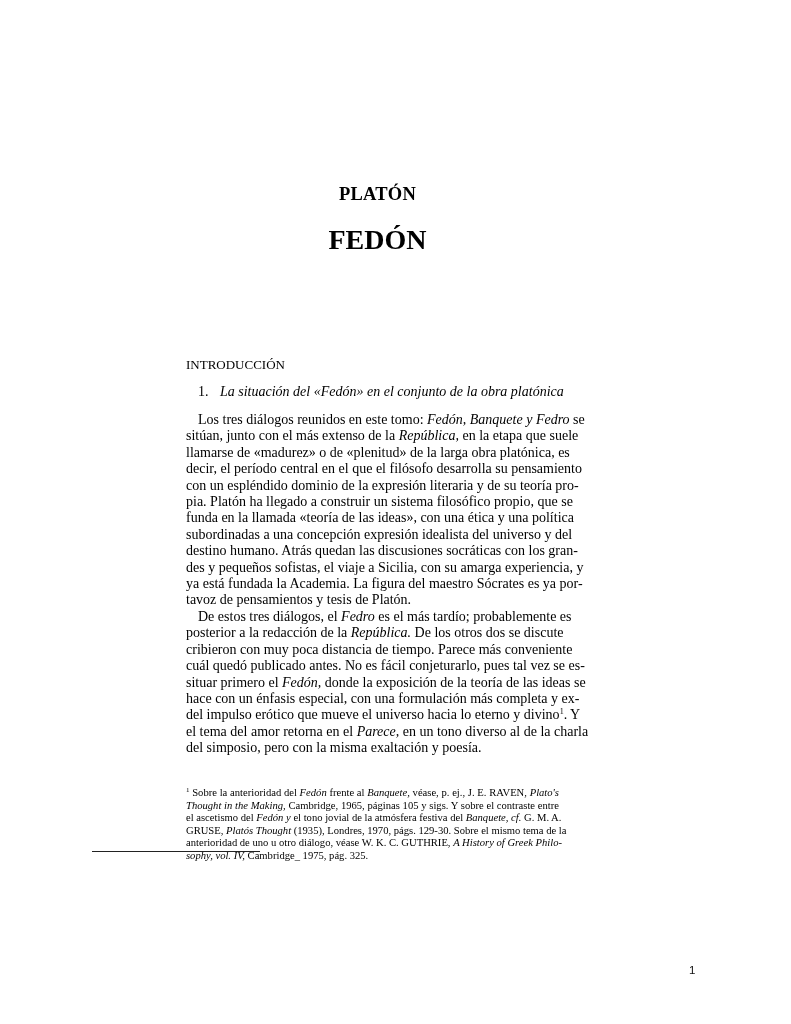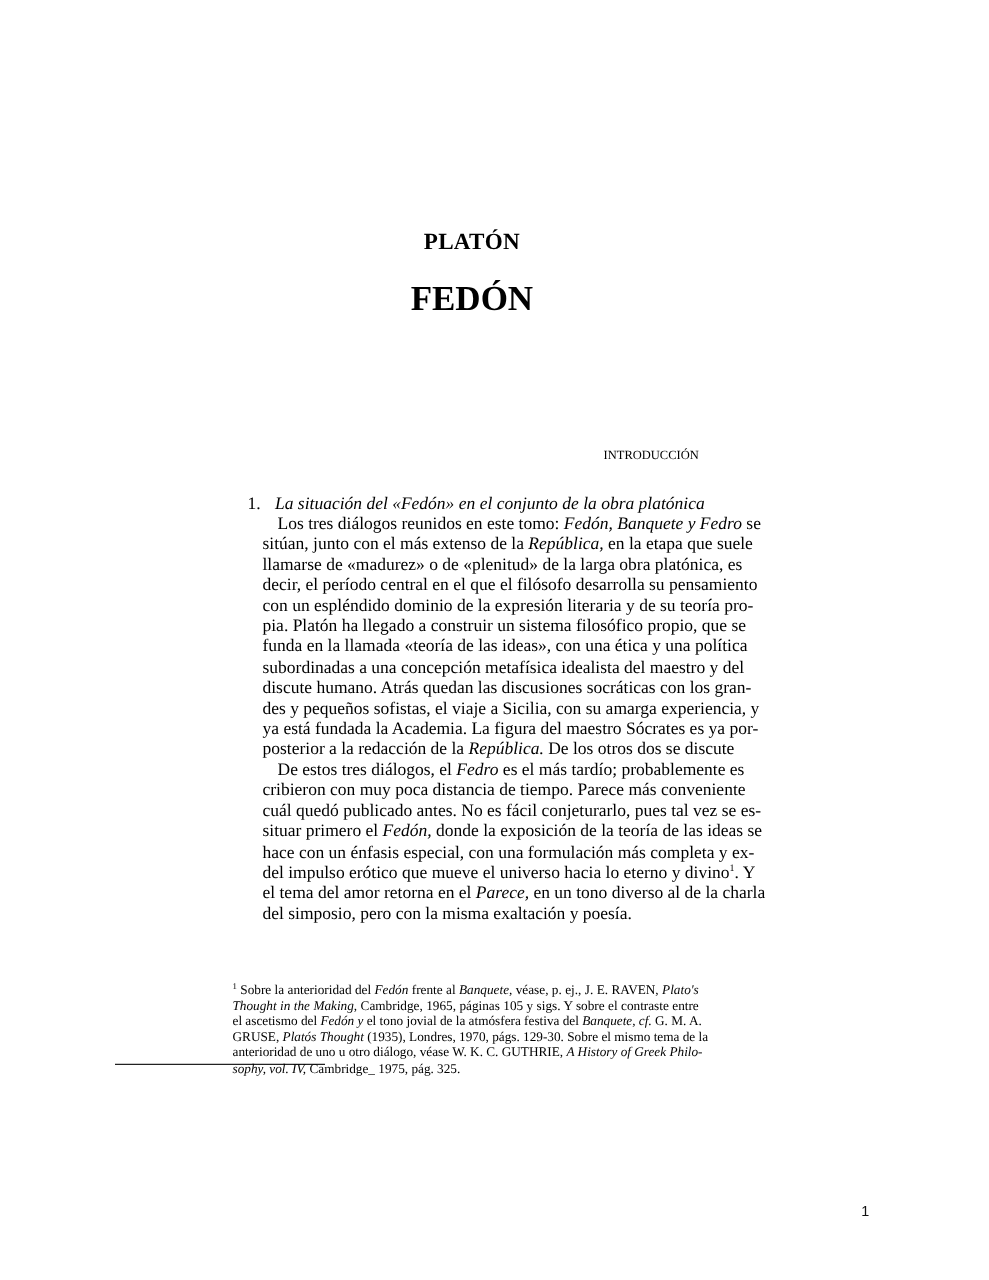--- a/index.html
+++ b/index.html
@@ -39,48 +39,46 @@
       top: 223px;
       text-align: center;
       font-weight: bold;
       font-size: 28px;
       line-height: 34px;
     }
     .intro-heading {
       position: absolute;
       left: 186px; width: 373px;
       top: 356px;
-      text-align: right;
-      font-size: 10px;
+      text-align: left;
+      font-size: 13px;
       line-height: 17px;
     }
     .section-heading {
       position: absolute;
       left: 198px;
       top: 383px;
       font-size: 14px;
       line-height: 17px;
       white-space: nowrap;
-      margin-top: 12px;
     }
     .section-heading .num {
       display: inline-block;
       width: 22px;
     }
     .section-heading .txt { font-style: italic; }
     .body-text {
       position: absolute;
       left: 186px;
       width: 373px;
       top: 412px;
       font-size: 14px;
       line-height: 16.4px;
       text-align: justify;
       hyphens: manual;
-      margin-left: 24px;
     }
     .body-text .line {
       display: block;
       text-align: justify;
       text-align-last: justify;
       white-space: nowrap;
     }
     .body-text .line.last {
       text-align-last: left;
     }
@@ -142,28 +140,29 @@
 
   <div class="body-text">
     <div class="para">
         <span class="line first">Los tres diálogos reunidos en este tomo: <i>Fedón, Banquete y Fedro</i> se</span>
         <span class="line">sitúan, junto con el más extenso de la <i>República,</i> en la etapa que suele</span>
         <span class="line">llamarse de «madurez» o de «plenitud» de la larga obra platónica, es</span>
         <span class="line">decir, el período central en el que el filósofo desarrolla su pensamiento</span>
         <span class="line">con un espléndido dominio de la expresión literaria y de su teoría pro-</span>
         <span class="line">pia. Platón ha llegado a construir un sistema filosófico propio, que se</span>
         <span class="line">funda en la llamada «teoría de las ideas», con una ética y una política</span>
-        <span class="line">subordinadas a una concepción metafísica idealista del maestro y del</span>
-        <span class="line">discute humano. Atrás quedan las discusiones socráticas con los gran-</span>
+        <span class="line">subordinadas a una concepción expresión idealista del universo y del</span>
+        <span class="line">destino humano. Atrás quedan las discusiones socráticas con los gran-</span>
         <span class="line">des y pequeños sofistas, el viaje a Sicilia, con su amarga experiencia, y</span>
         <span class="line">ya está fundada la Academia. La figura del maestro Sócrates es ya por-</span>
+        <span class="line last">tavoz de pensamientos y tesis de Platón.</span>
       </div>
     <div class="para">
+        <span class="line first">De estos tres diálogos, el <i>Fedro</i> es el más tardío; probablemente es</span>
         <span class="line">posterior a la redacción de la <i>República.</i> De los otros dos se discute</span>
-        <span class="line first">De estos tres diálogos, el <i>Fedro</i> es el más tardío; probablemente es</span>
         <span class="line">cribieron con muy poca distancia de tiempo. Parece más conveniente</span>
         <span class="line">cuál quedó publicado antes. No es fácil conjeturarlo, pues tal vez se es-</span>
         <span class="line">situar primero el <i>Fedón,</i> donde la exposición de la teoría de las ideas se</span>
         <span class="line">hace con un énfasis especial, con una formulación más completa y ex-</span>
         <span class="line">del impulso erótico que mueve el universo hacia lo eterno y divino<sup>1</sup>. Y</span>
         <span class="line">el tema del amor retorna en el <i>Parece,</i> en un tono diverso al de la charla</span>
         <span class="line last">del simposio, pero con la misma exaltación y poesía.</span>
       </div>
   </div>
 

